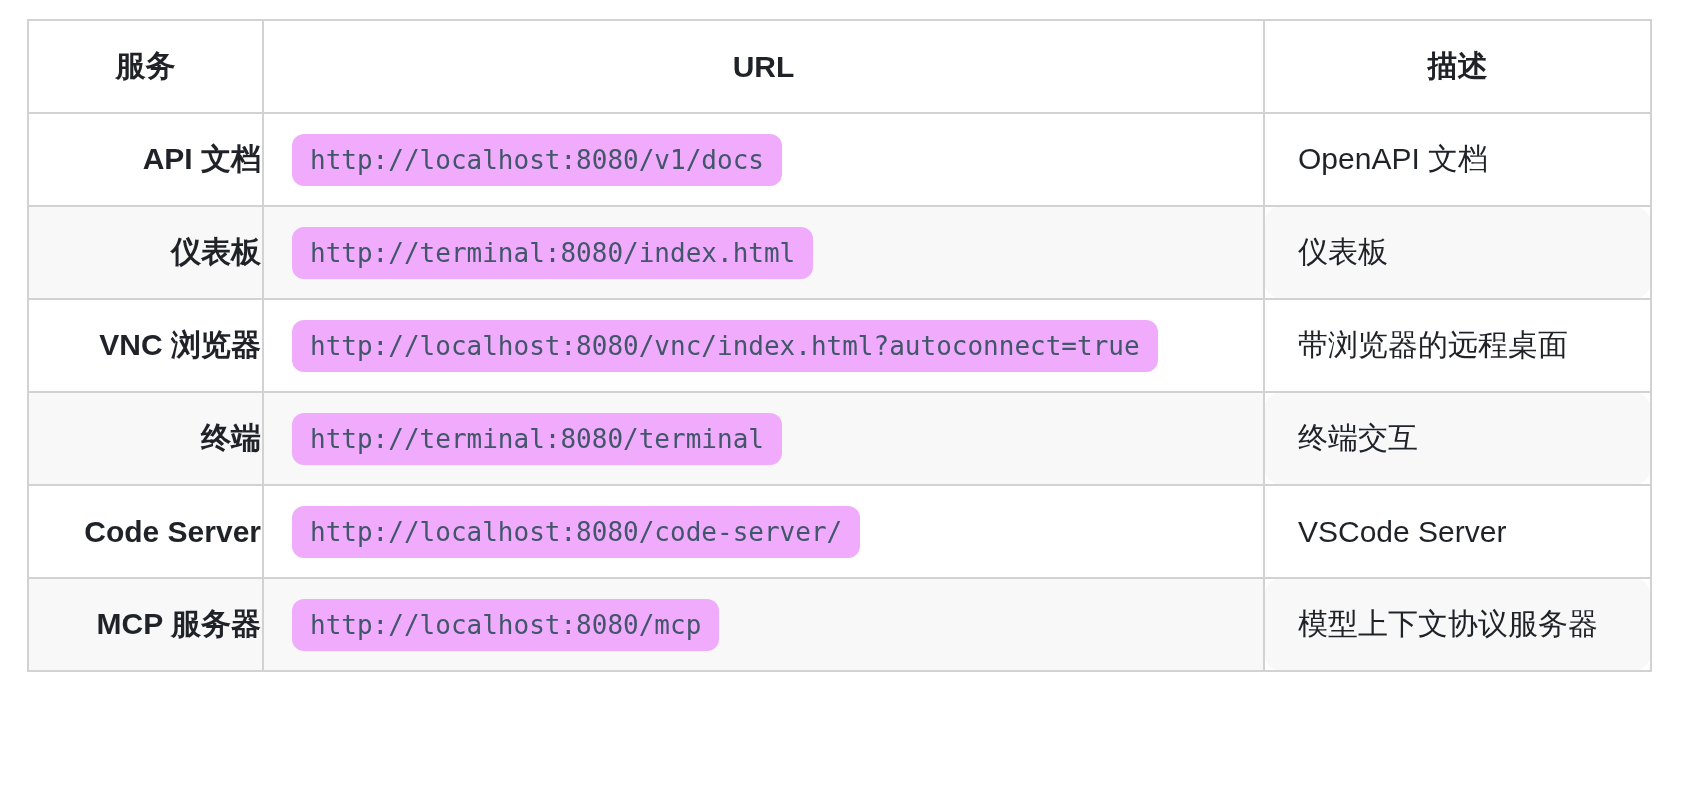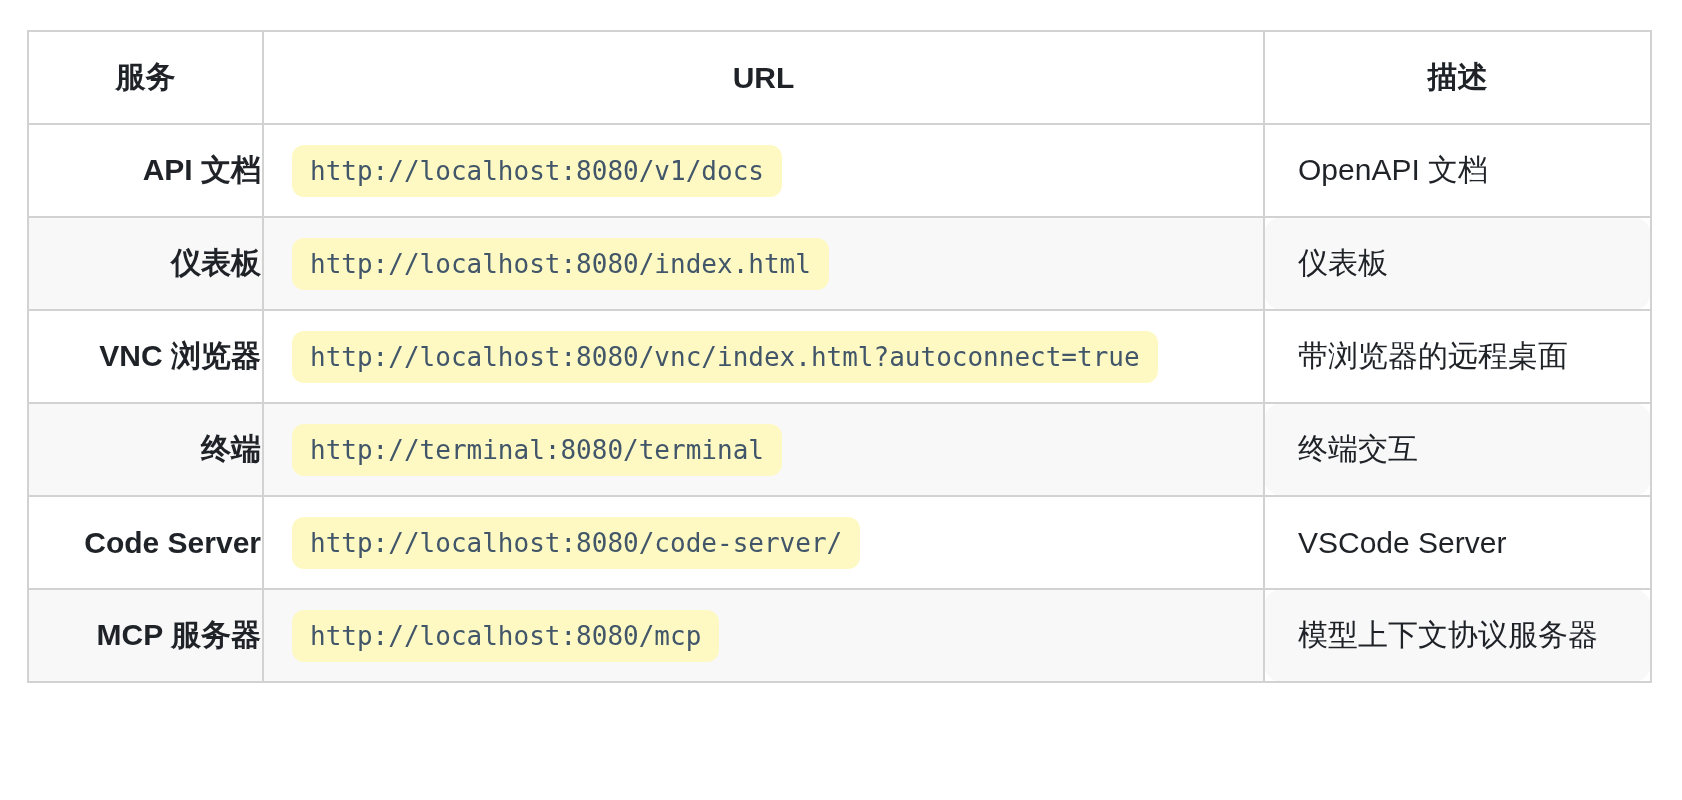--- a/index.html
+++ b/index.html
@@ -11,21 +11,21 @@
   .page {
     position: relative;
     width: 1682px;
     height: 800px;
     background: #ffffff;
     overflow: hidden;
   }
   .table-wrap {
     position: absolute;
     left: 27px;
-    top: 30px;
+    top: 19px;
   }
   table.services {
     border-collapse: collapse;
     table-layout: fixed;
     width: 1623px;
   }
   table.services col.c-service { width: 235px; }
   table.services col.c-url     { width: 1001px; }
   table.services col.c-desc    { width: 387px; }
 
@@ -65,21 +65,21 @@
   tbody tr:nth-child(odd) td,
   thead th {
     background: #ffffff;
   }
   code.url-pill {
     display: inline-block;
     font-family: "DejaVu Sans Mono", "Liberation Mono", monospace;
     font-size: 26px;
     line-height: 34px;
     color: #42566a;
-    background: #fef9c3;
+    background: #f0abfc;
     border-radius: 12px;
     padding: 9px 18px;
     white-space: nowrap;
   }
 </style>
 </head>
 <body>
 
 <div class="page">
   <div class="table-wrap">
@@ -101,21 +101,21 @@
     <td class="cell-service">API 文档</td>
     <td class="cell-url">
       <code class="url-pill">http://localhost:8080/v1/docs</code>
     </td>
     <td class="cell-desc">OpenAPI 文档</td>
   </tr>
 
   <tr>
     <td class="cell-service">仪表板</td>
     <td class="cell-url">
-      <code class="url-pill">http://localhost:8080/index.html</code>
+      <code class="url-pill">http://terminal:8080/index.html</code>
     </td>
     <td class="cell-desc">仪表板</td>
   </tr>
 
   <tr>
     <td class="cell-service">VNC 浏览器</td>
     <td class="cell-url">
       <code class="url-pill">http://localhost:8080/vnc/index.html?autoconnect=true</code>
     </td>
     <td class="cell-desc">带浏览器的远程桌面</td>

